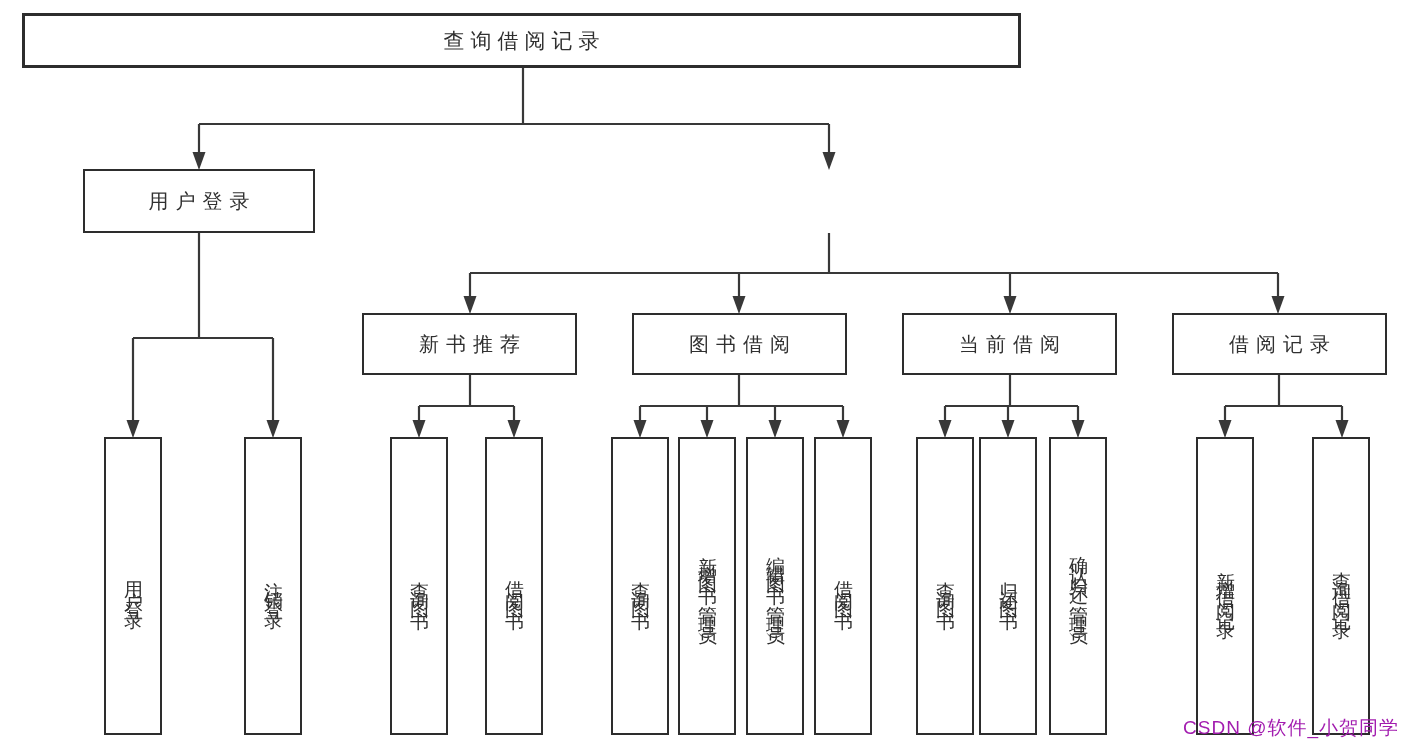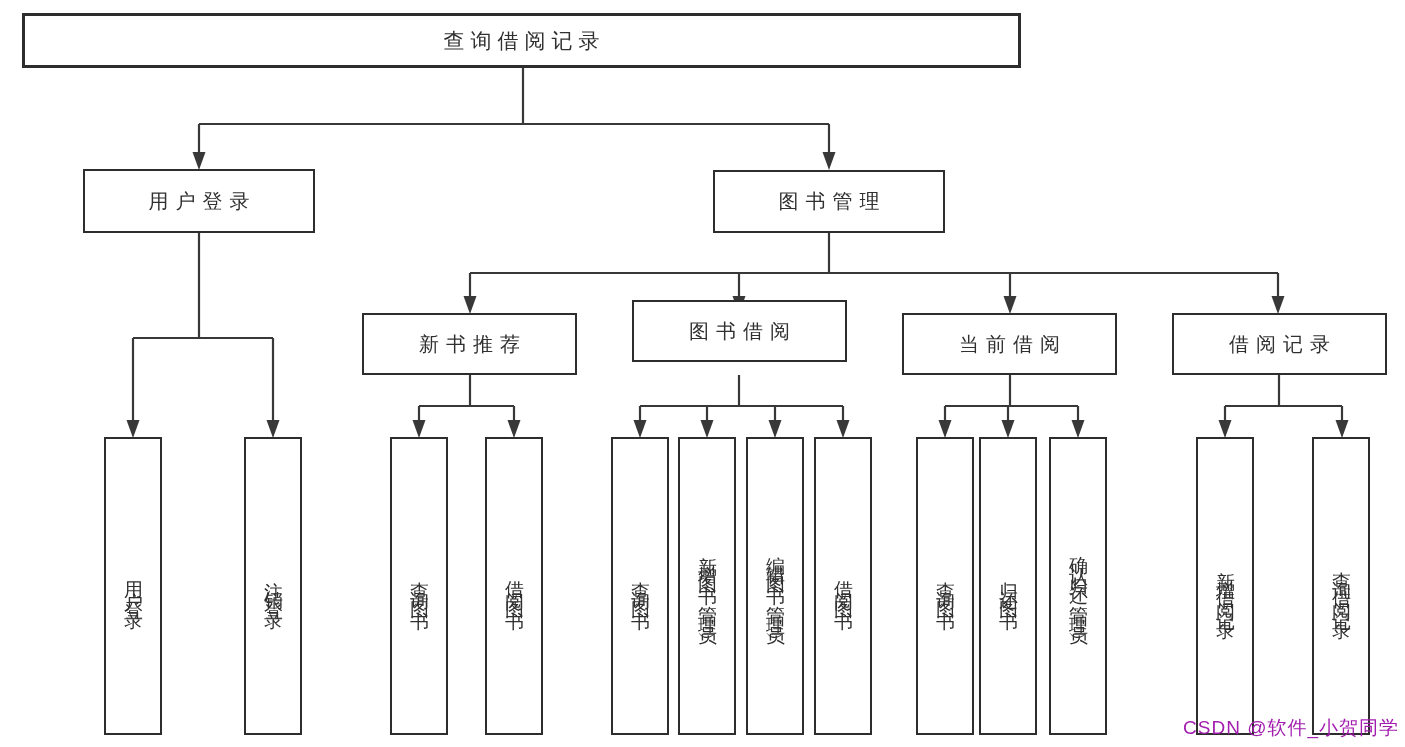--- a/index.html
+++ b/index.html
@@ -70,28 +70,25 @@
     <polygon points="1335.5,420 1348.5,420 1342,438"></polygon>
   </svg>
 
   <div class="node root" style="left:22px; top:13px; width:999px; height:55px;">
     <span class="htext">查询借阅记录</span>
   </div>
 
   <div class="node" style="left:83px; top:169px; width:232px; height:64px;">
     <span class="htext">用户登录</span>
   </div>
-  <div class="node" style="left:713px; top:170px; width:232px; height:63px;">
-    <span class="htext">图书管理</span>
-  </div>
 
   <div class="node lvl3" style="left:362px; top:313px;">
     <span class="htext">新书推荐</span>
   </div>
-  <div class="node lvl3" style="left:632px; top:300px;align-items:center;">
+  <div class="node lvl3" style="left:632px; top:313px;align-items:center;">
     <span class="htext">图书借阅</span>
   </div>
   <div class="node lvl3" style="left:902px; top:313px;">
     <span class="htext">当前借阅</span>
   </div>
   <div class="node lvl3" style="left:1172px; top:313px;text-align:right;">
     <span class="htext">借阅记录</span>
   </div>
 
   <div class="node leaf" style="left:104px; top:437px;">

